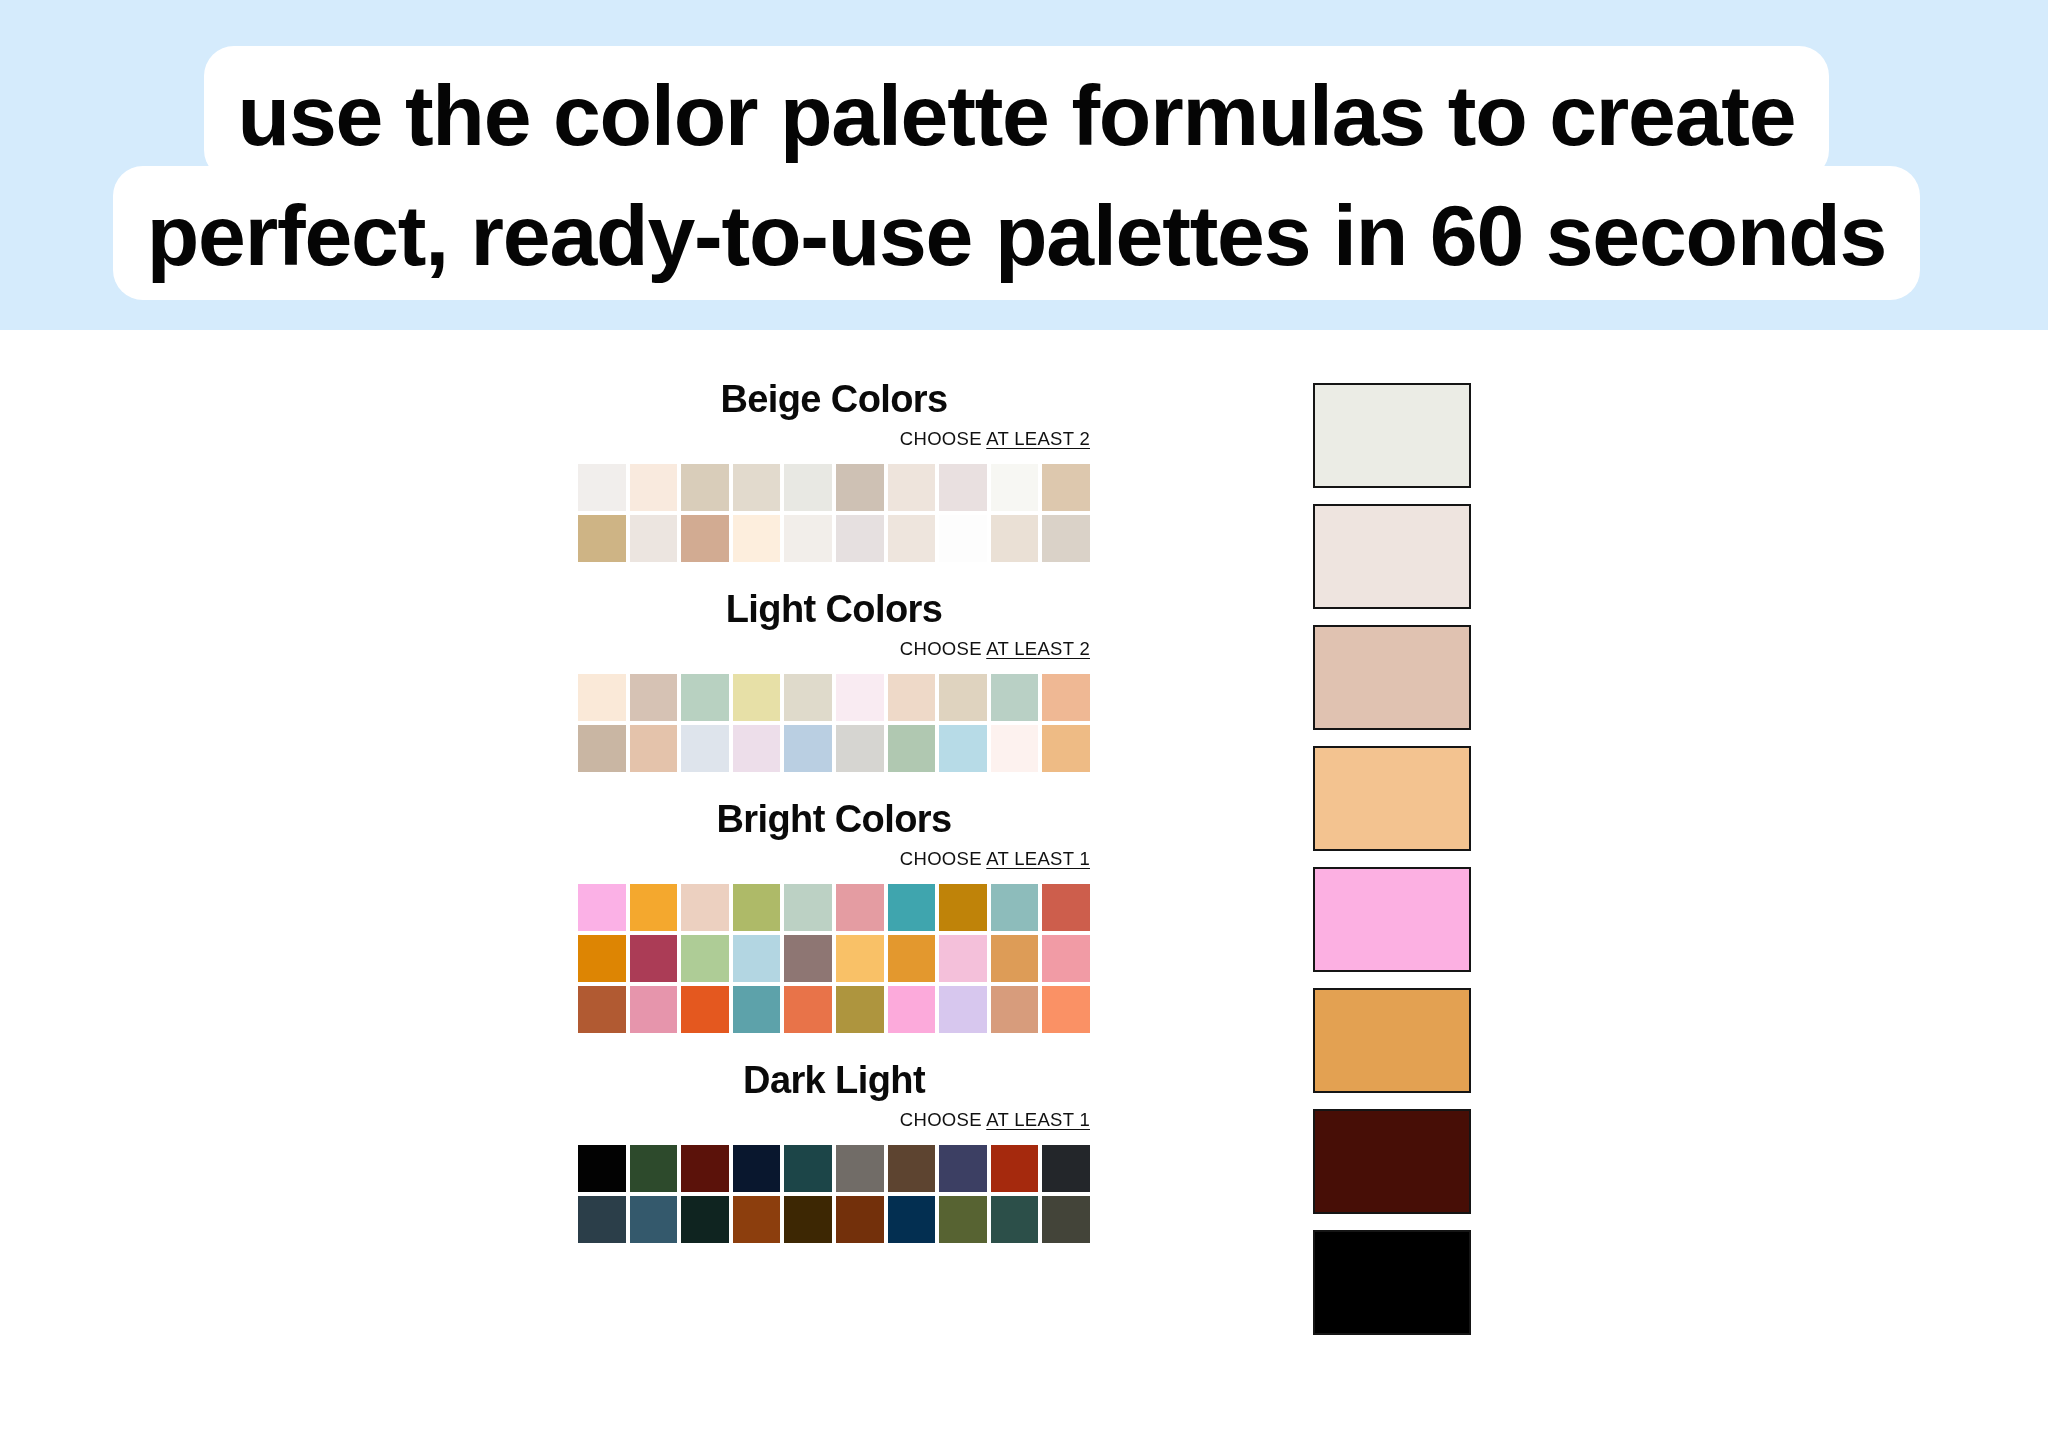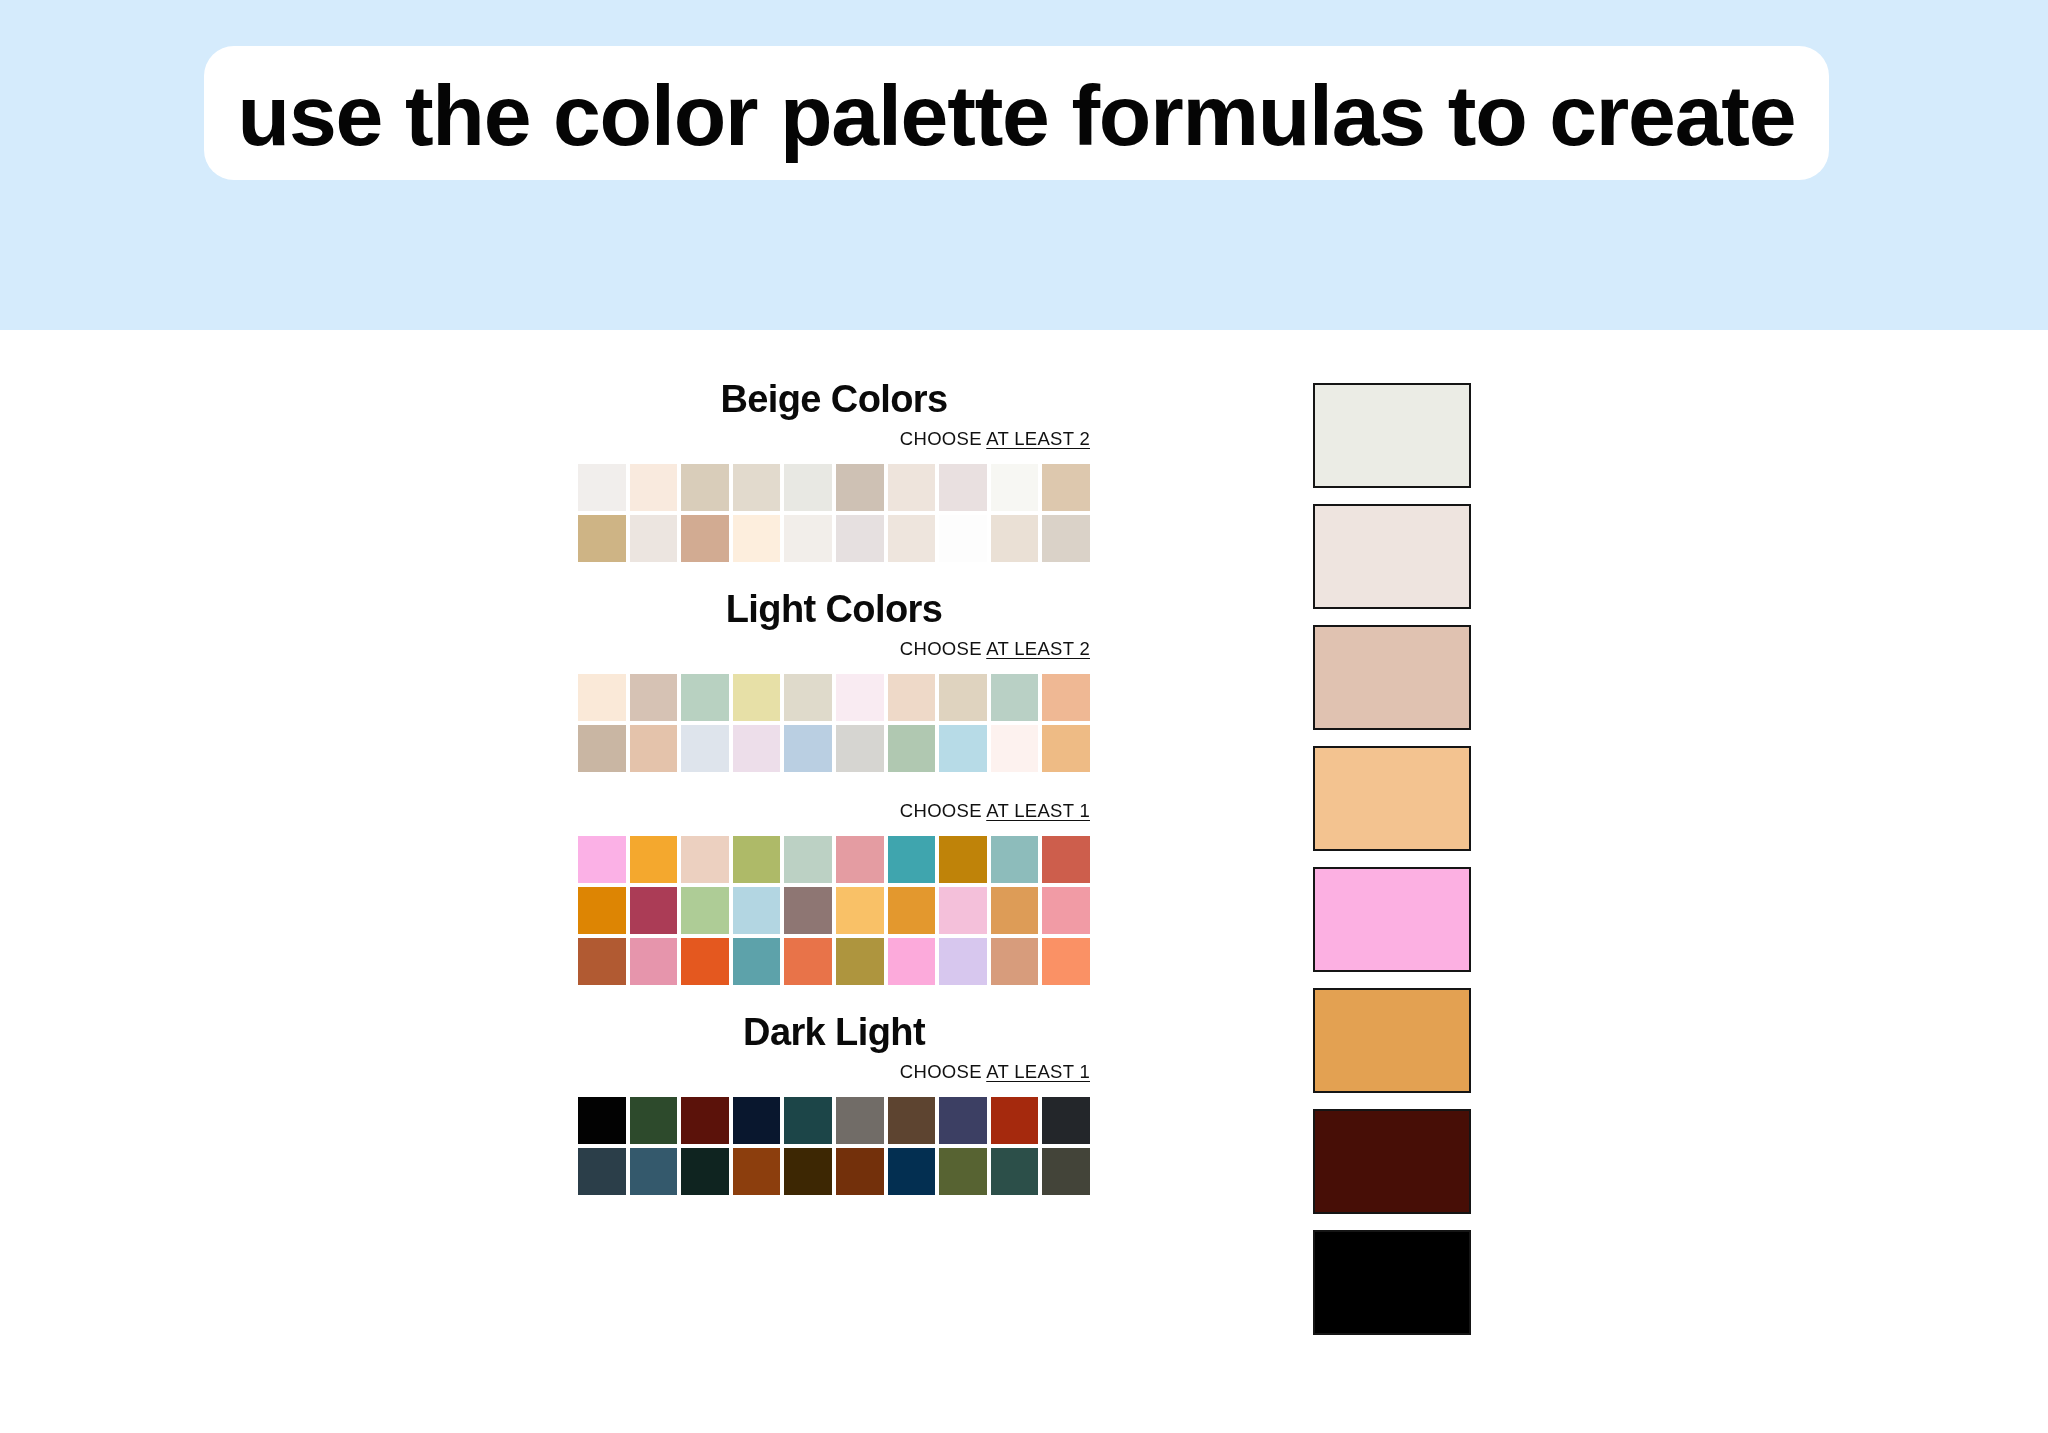--- a/index.html
+++ b/index.html
@@ -105,20 +105,23 @@
   .chosen-swatch:last-child { margin-bottom: 0; }
 </style>
 </head>
 <body>
 
 <div id="page">
 
   <div id="header-band">
     <div id="headline">
       <div class="headline-line">use the color palette formulas to create</div>
+      <div id="headline-row2">
+        <div class="headline-line">perfect, ready-to-use palettes in 60 seconds</div>
+      </div>
     </div>
   </div>
 
   <div id="formulas">
       <div class="group">
         <div class="group-title">Beige Colors</div>
         <div class="group-sub"><span>CHOOSE </span><span class="emph">AT LEAST 2</span></div>
         <div class="swatch-grid">
           <div class="swatch" title="#f1eeec" style="background: rgb(241, 238, 236);"></div>
           <div class="swatch" title="#f9eade" style="background: rgb(249, 234, 222);"></div>
@@ -166,20 +169,21 @@
           <div class="swatch" title="#eddeea" style="background: rgb(237, 222, 234);"></div>
           <div class="swatch" title="#bacfe2" style="background: rgb(186, 207, 226);"></div>
           <div class="swatch" title="#d6d5d1" style="background: rgb(214, 213, 209);"></div>
           <div class="swatch" title="#b0c8b1" style="background: rgb(176, 200, 177);"></div>
           <div class="swatch" title="#b7dbe7" style="background: rgb(183, 219, 231);"></div>
           <div class="swatch" title="#fdf2ef" style="background: rgb(253, 242, 239);"></div>
           <div class="swatch" title="#eebb85" style="background: rgb(238, 187, 133);"></div>
         </div>
       </div>
       <div class="group">
+        <div class="group-title">Bright Colors</div>
         <div class="group-sub"><span>CHOOSE </span><span class="emph">AT LEAST 1</span></div>
         <div class="swatch-grid">
           <div class="swatch" title="#fbb1e6" style="background: rgb(251, 177, 230);"></div>
           <div class="swatch" title="#f4a82e" style="background: rgb(244, 168, 46);"></div>
           <div class="swatch" title="#ecd0c0" style="background: rgb(236, 208, 192);"></div>
           <div class="swatch" title="#aeba68" style="background: rgb(174, 186, 104);"></div>
           <div class="swatch" title="#bcd1c4" style="background: rgb(188, 209, 196);"></div>
           <div class="swatch" title="#e49ca2" style="background: rgb(228, 156, 162);"></div>
           <div class="swatch" title="#3fa5ae" style="background: rgb(63, 165, 174);"></div>
           <div class="swatch" title="#bf8309" style="background: rgb(191, 131, 9);"></div>

